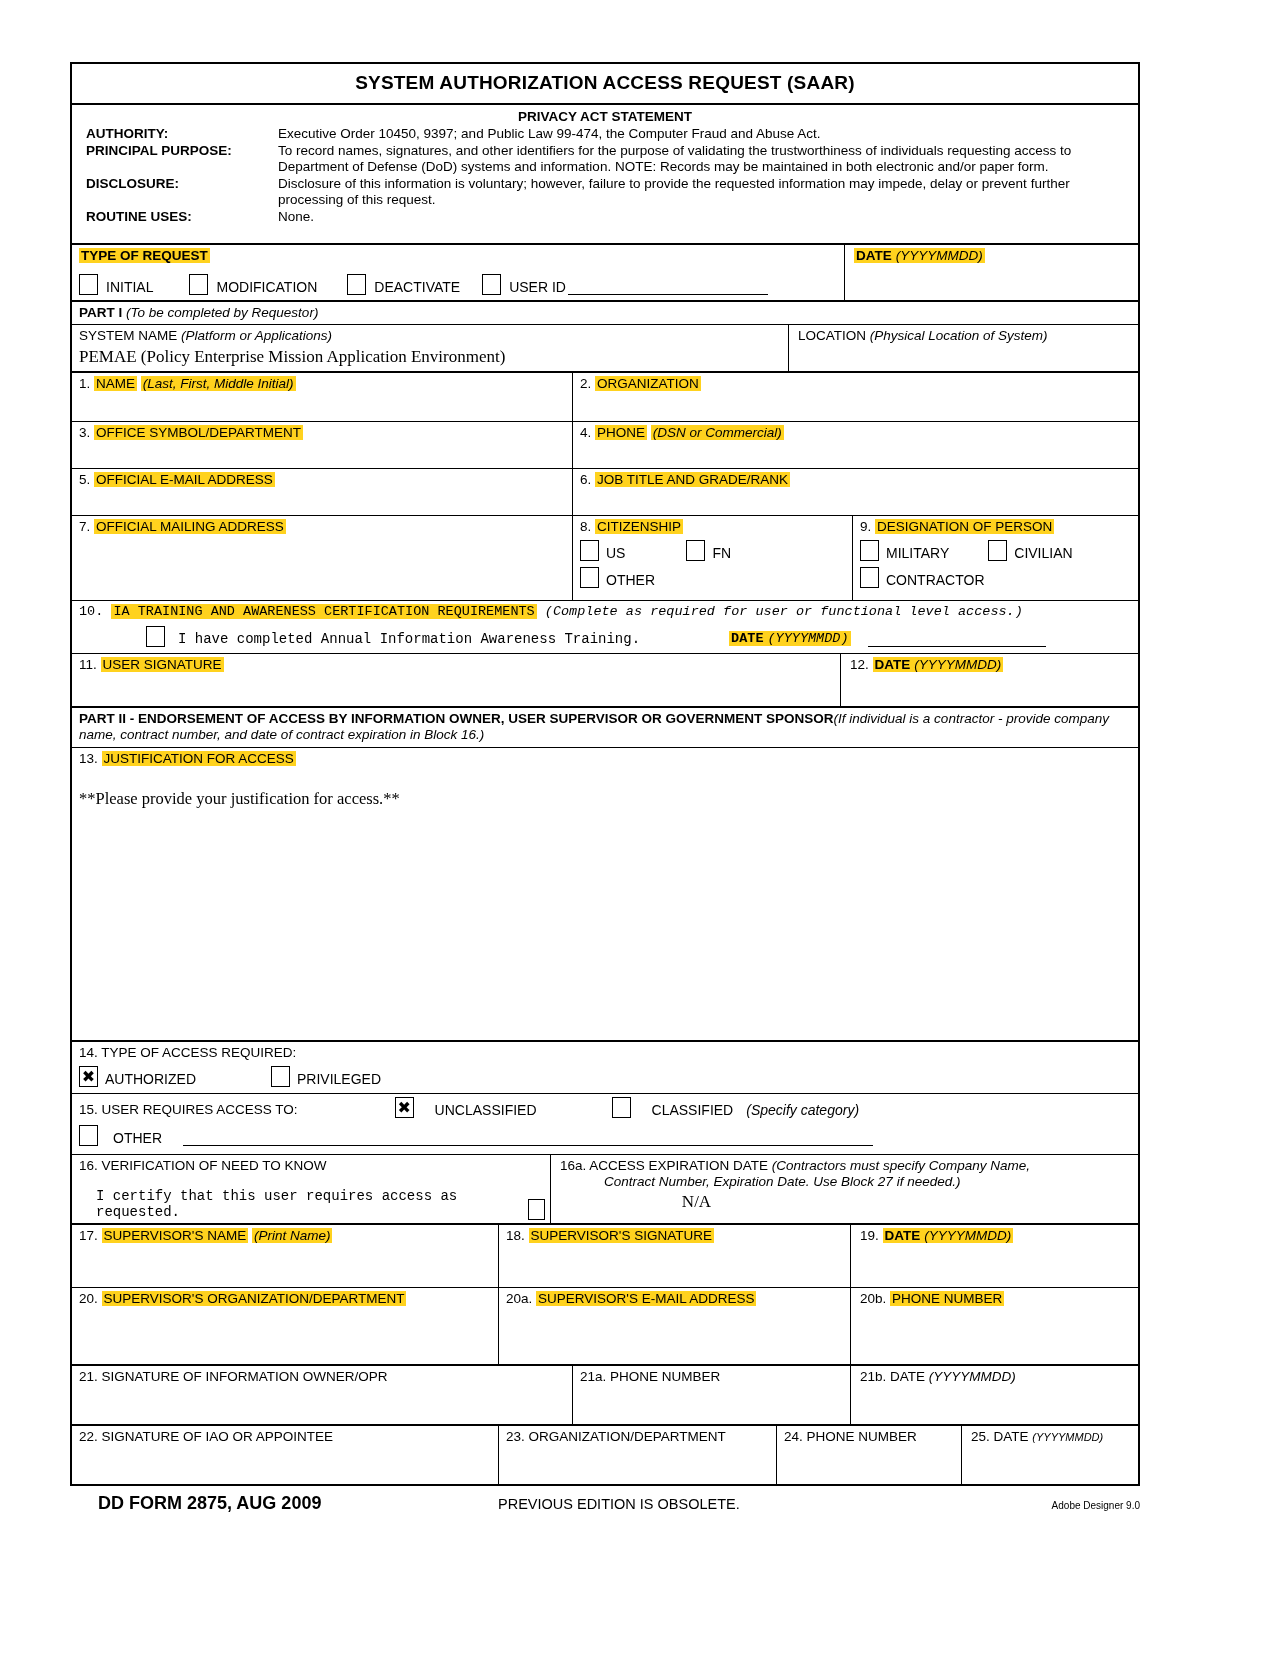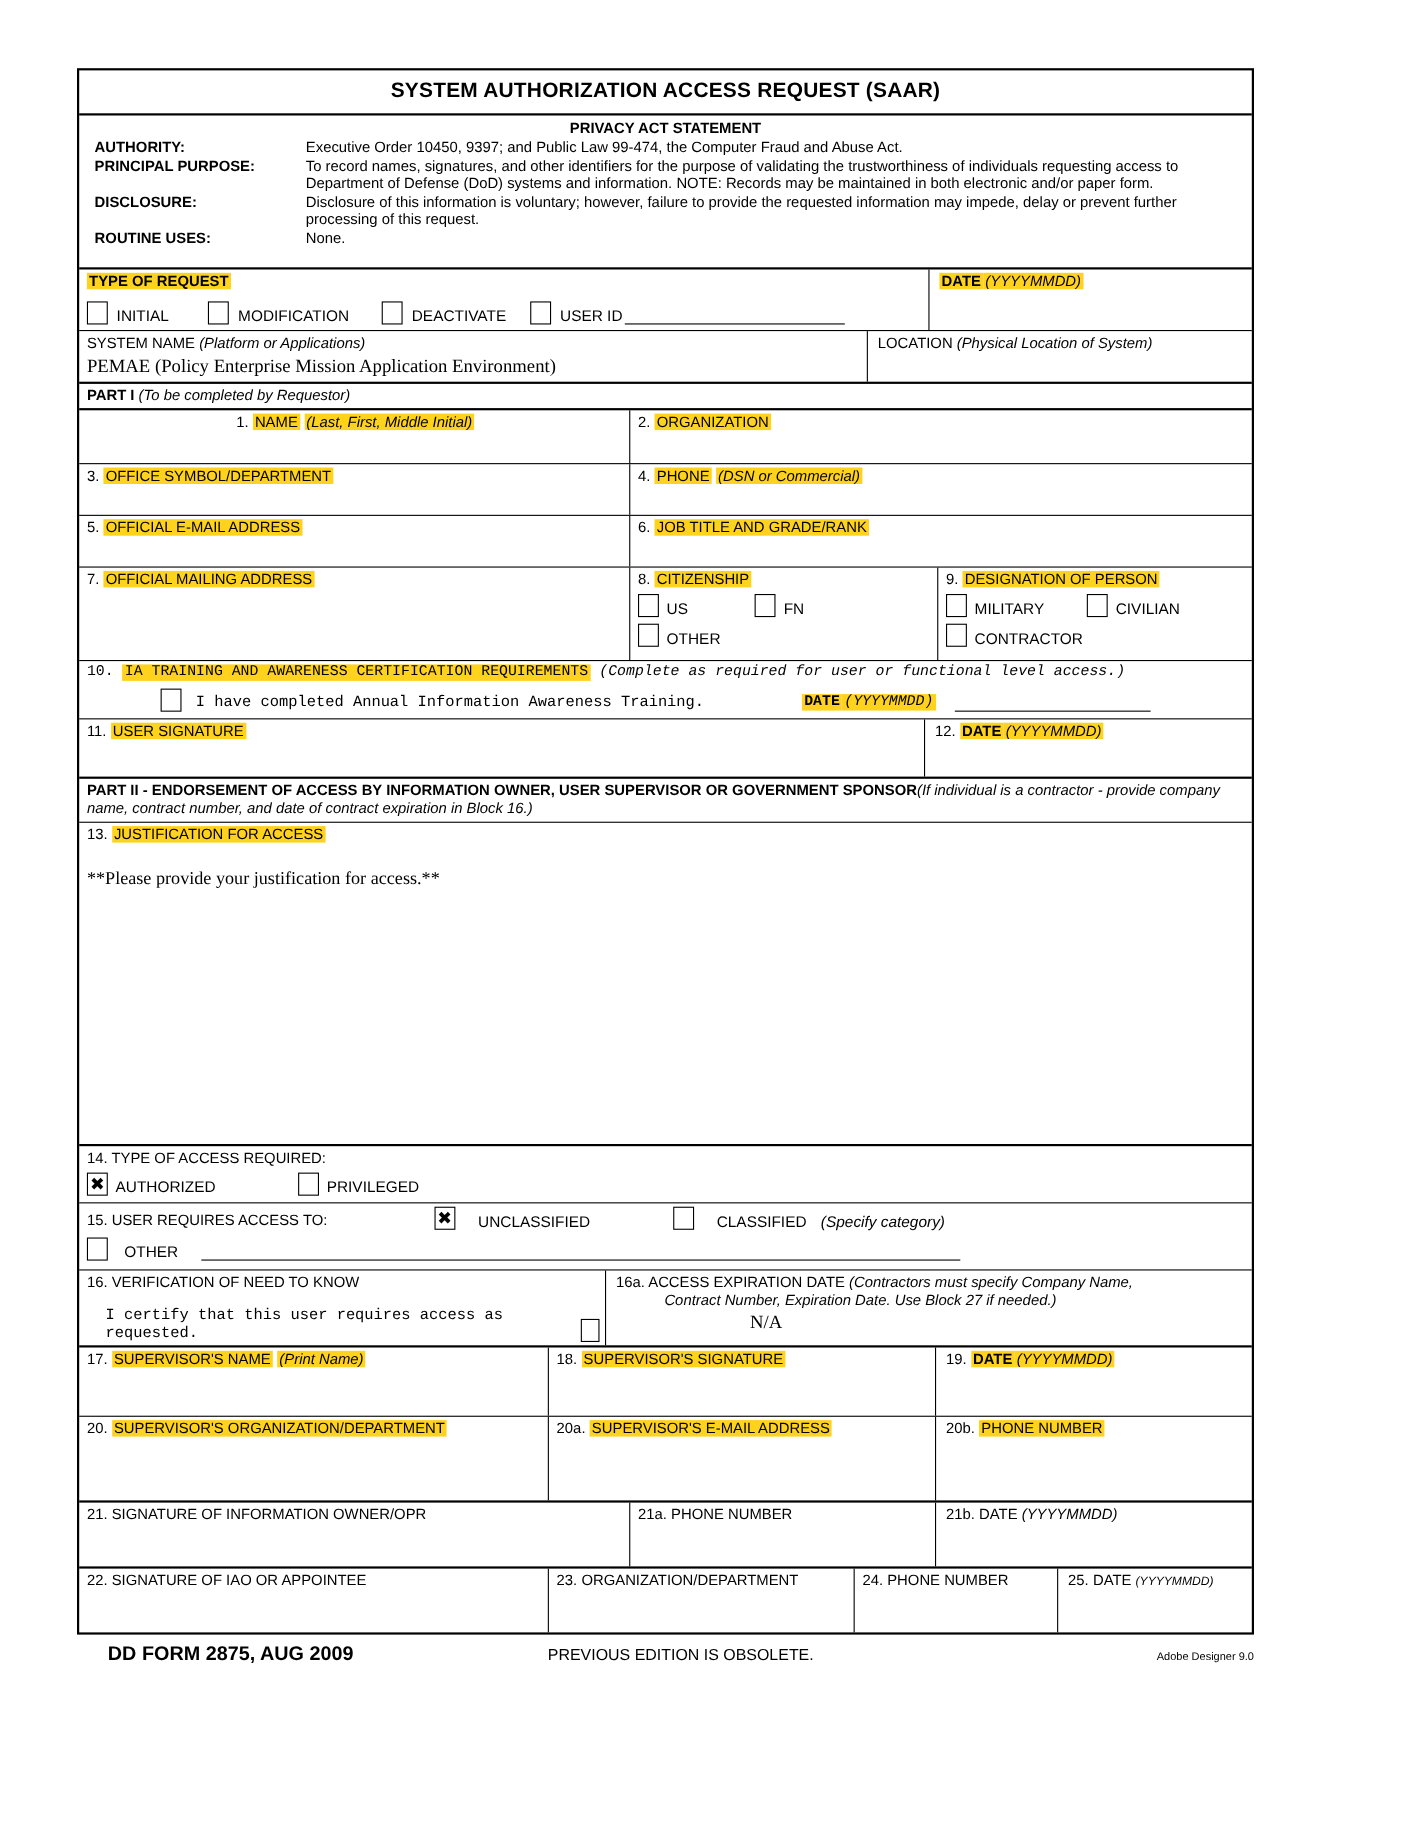--- a/index.html
+++ b/index.html
@@ -166,39 +166,39 @@
         </div>
       </div>
       <div class="cell" style="flex:1 1 auto; padding:3px 5px 5px 9px;">
         <div class="lbl">
           <span class="hl bold">DATE</span><span class="hl it">(YYYYMMDD)</span>
         </div>
         <div class="lbl" style="height:26px;"></div>
       </div>
     </div>
 
+    <div class="row thick">
+      <div class="cell" style="flex:1 1 auto; padding-bottom:3px;">
+        <div class="lbl"><span class="bold">PART I</span> <span class="it">(To be completed by Requestor)</span></div>
+      </div>
+    </div>
+
     <div class="row">
       <div class="cell" style="flex:0 0 716px;">
         <div class="lbl"><span>SYSTEM NAME</span> <span class="it">(Platform or Applications)</span></div>
         <div class="serif" style="font-size:17px; padding-top:3px; padding-bottom:2px;">PEMAE (Policy Enterprise Mission Application Environment)</div>
       </div>
       <div class="cell" style="flex:1 1 auto; padding-left:9px;">
         <div class="lbl"><span>LOCATION</span> <span class="it">(Physical Location of System)</span></div>
         <div class="lbl" style="height:22px;"></div>
       </div>
     </div>
 
     <div class="row thick">
-      <div class="cell" style="flex:1 1 auto; padding-bottom:3px;">
-        <div class="lbl"><span class="bold">PART I</span> <span class="it">(To be completed by Requestor)</span></div>
-      </div>
-    </div>
-
-    <div class="row thick">
-      <div class="cell" style="flex:0 0 500px; height:48px;text-align:center;">
+      <div class="cell" style="flex:0 0 500px; height:48px;">
         <div class="lbl">
           <span class="num">1.</span>
           <span class="hl">NAME</span>
           <span class="hl it">(Last, First, Middle Initial)</span>
         </div>
         <div></div>
       </div>
       <div class="cell" style="flex:1 1 auto;">
         <div class="lbl">
           <span class="num">2.</span>

